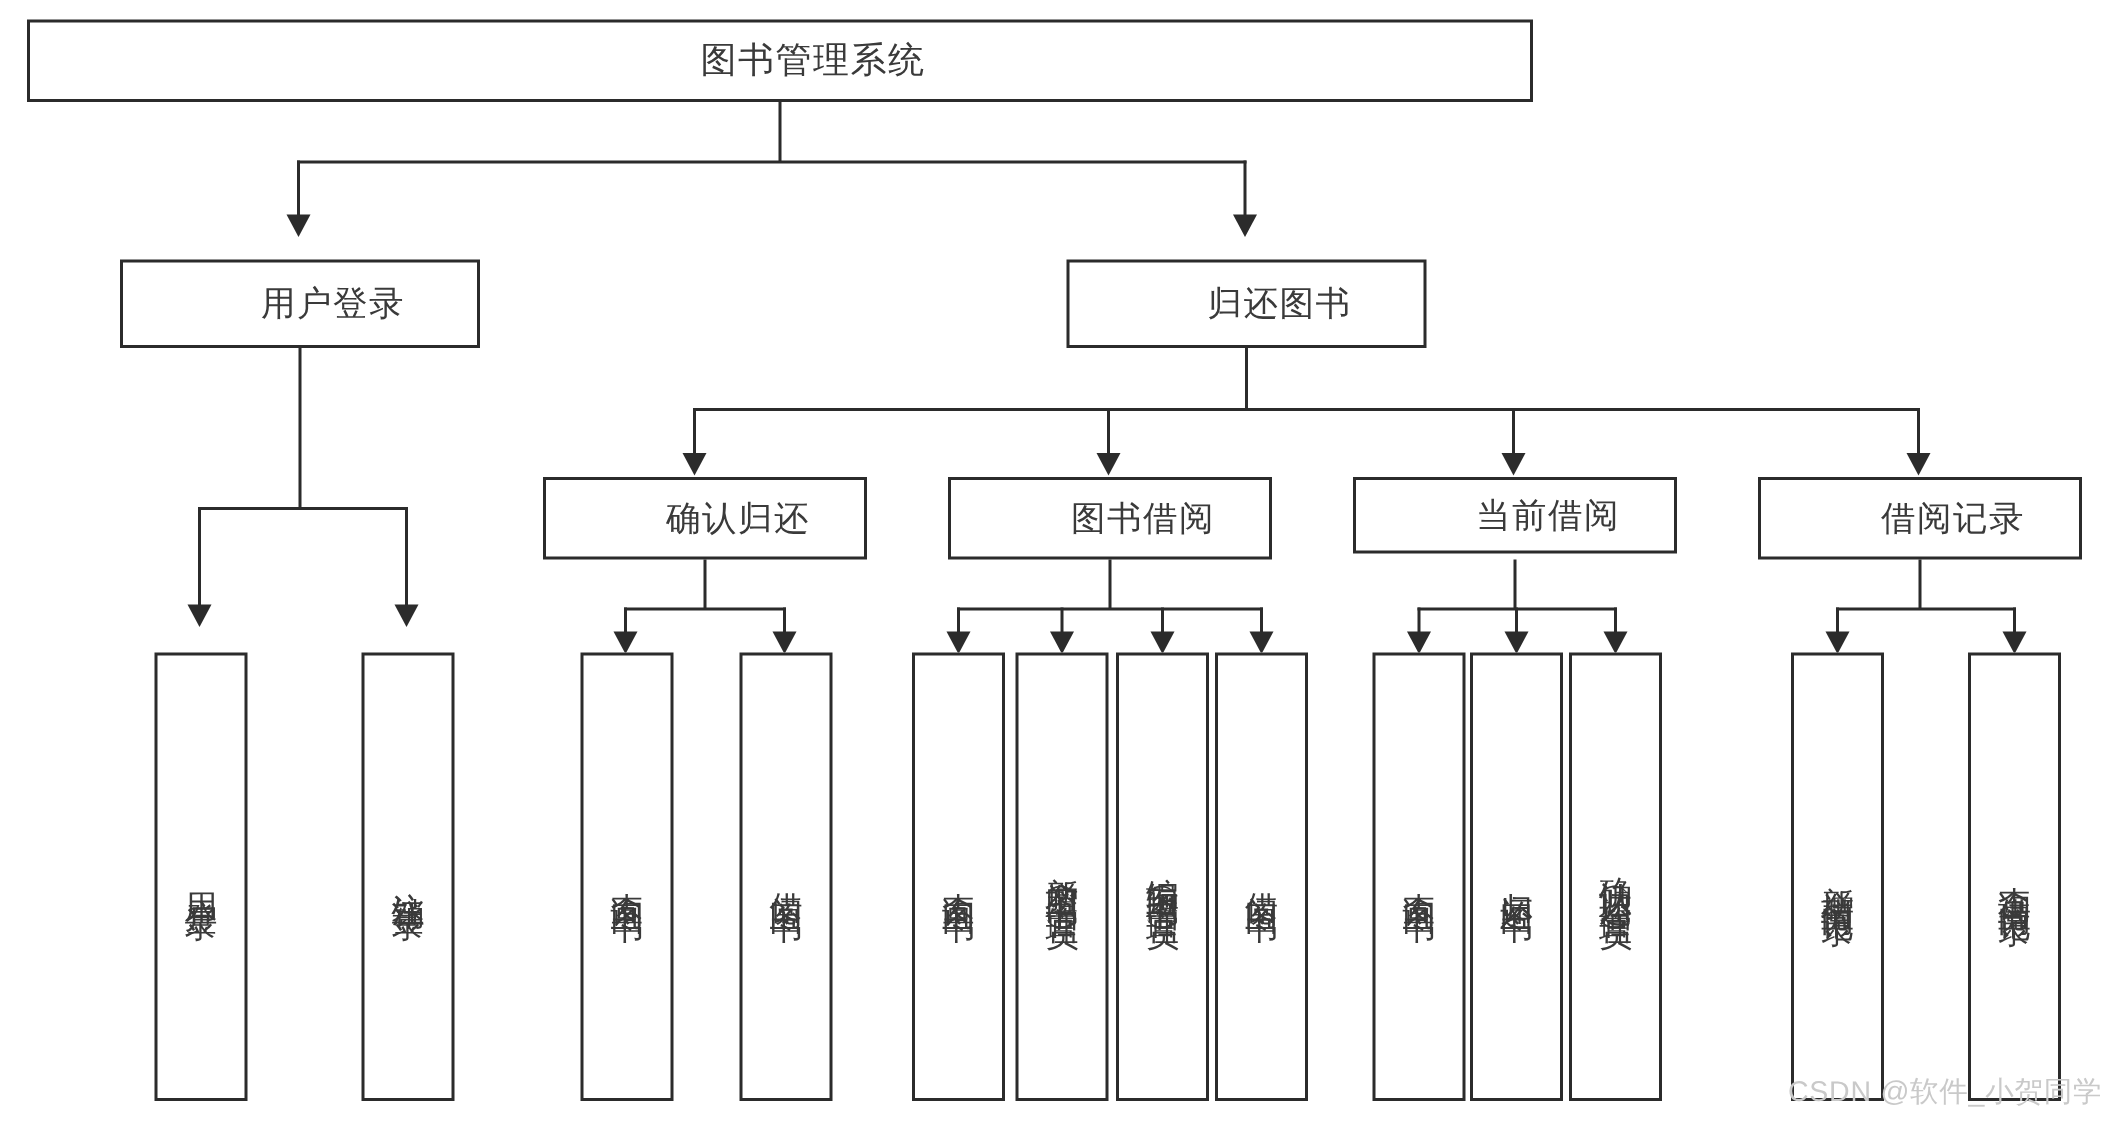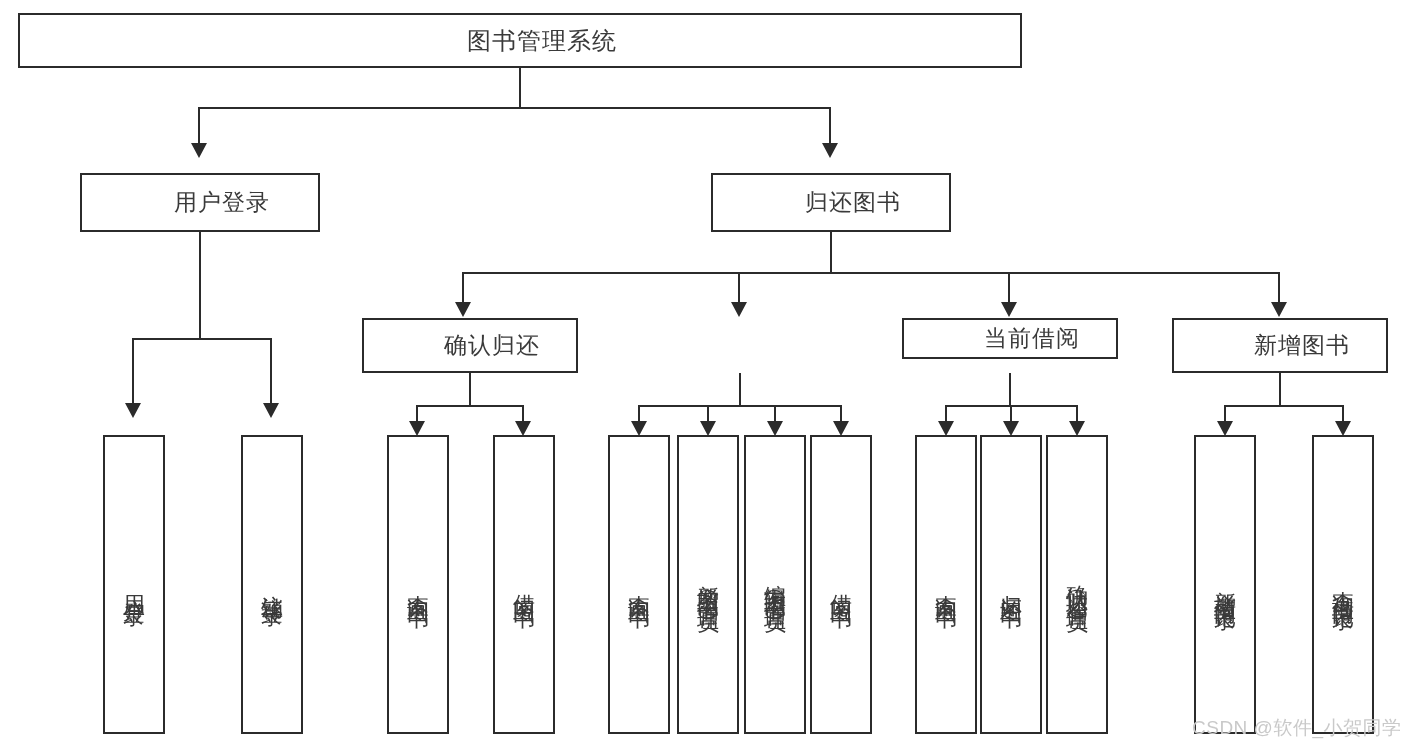--- a/index.html
+++ b/index.html
@@ -113,25 +113,28 @@
   <div class="ln v" style="left:738px; top:272px; width:2px; height:31px;"></div>
   <div class="arrow" style="left:731px; top:302px;"></div>
   <div class="ln v" style="left:1008px; top:272px; width:2px; height:31px;"></div>
   <div class="arrow" style="left:1001px; top:302px;"></div>
   <div class="ln v" style="left:1278px; top:272px; width:2px; height:31px;"></div>
   <div class="arrow" style="left:1271px; top:302px;"></div>
 
   <div class="node h" style="left:362px; top:318px; width:216px; height:55px;">
     <span>确认归还</span>
   </div>
-  <div class="node h" style="left:902px; top:318px; width:216px; height:41px;">
+  <div class="node h" style="left:632px; top:318px; width:216px; height:55px;">
+    <span>图书借阅</span>
+  </div>
+  <div class="node h" style="left:902px; top:318px; width:216px; height:51px;">
     <span>当前借阅</span>
   </div>
   <div class="node h" style="left:1172px; top:318px; width:216px; height:55px;">
-    <span>新增图书</span>
+    <span>借阅记录</span>
   </div>
 
   <div class="ln v" style="left:469px; top:373px; width:2px; height:33px;"></div>
   <div class="ln h" style="left:416px; top:405px; width:108px; height:2px;"></div>
   <div class="ln v" style="left:416px; top:405px; width:2px; height:18px;"></div>
   <div class="arrow" style="left:409px; top:421px;"></div>
   <div class="ln v" style="left:522px; top:405px; width:2px; height:18px;"></div>
   <div class="arrow" style="left:515px; top:421px;"></div>
 
   <div class="ln v" style="left:739px; top:373px; width:2px; height:33px;"></div>

